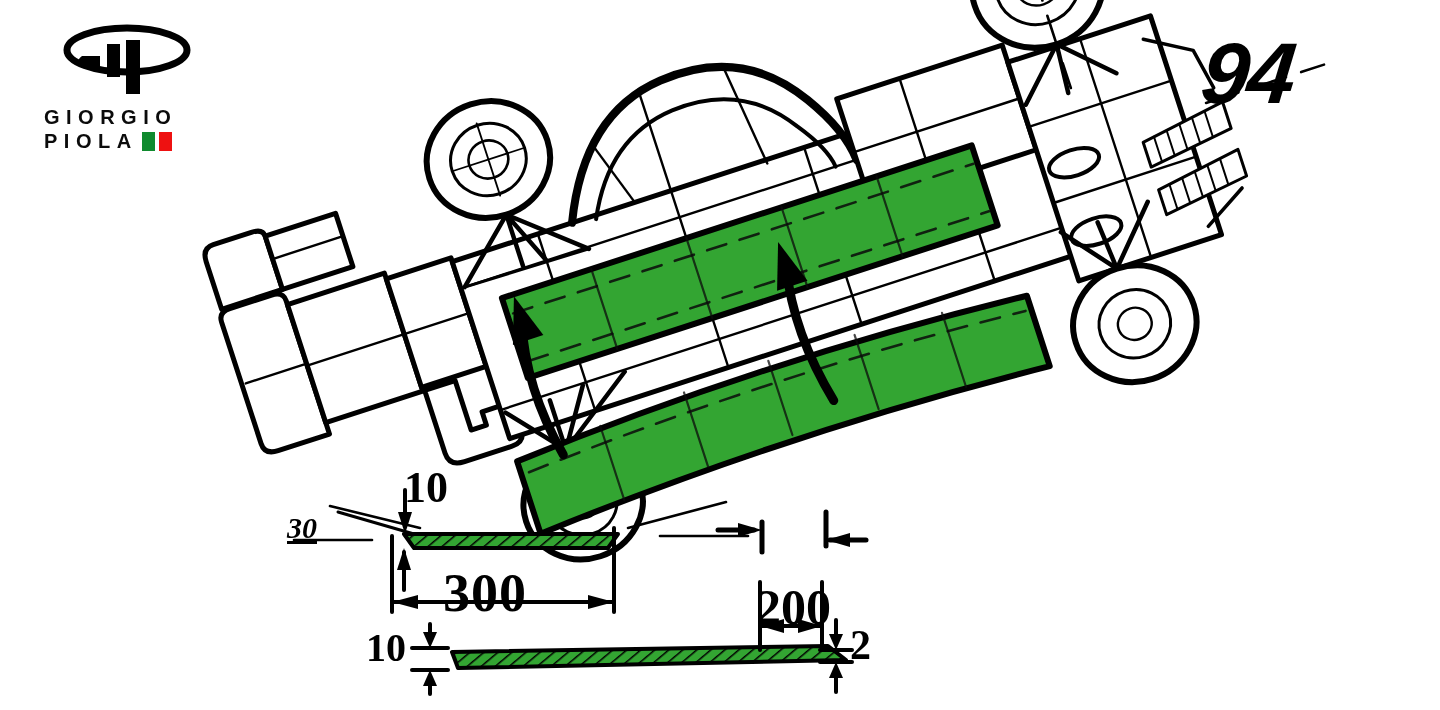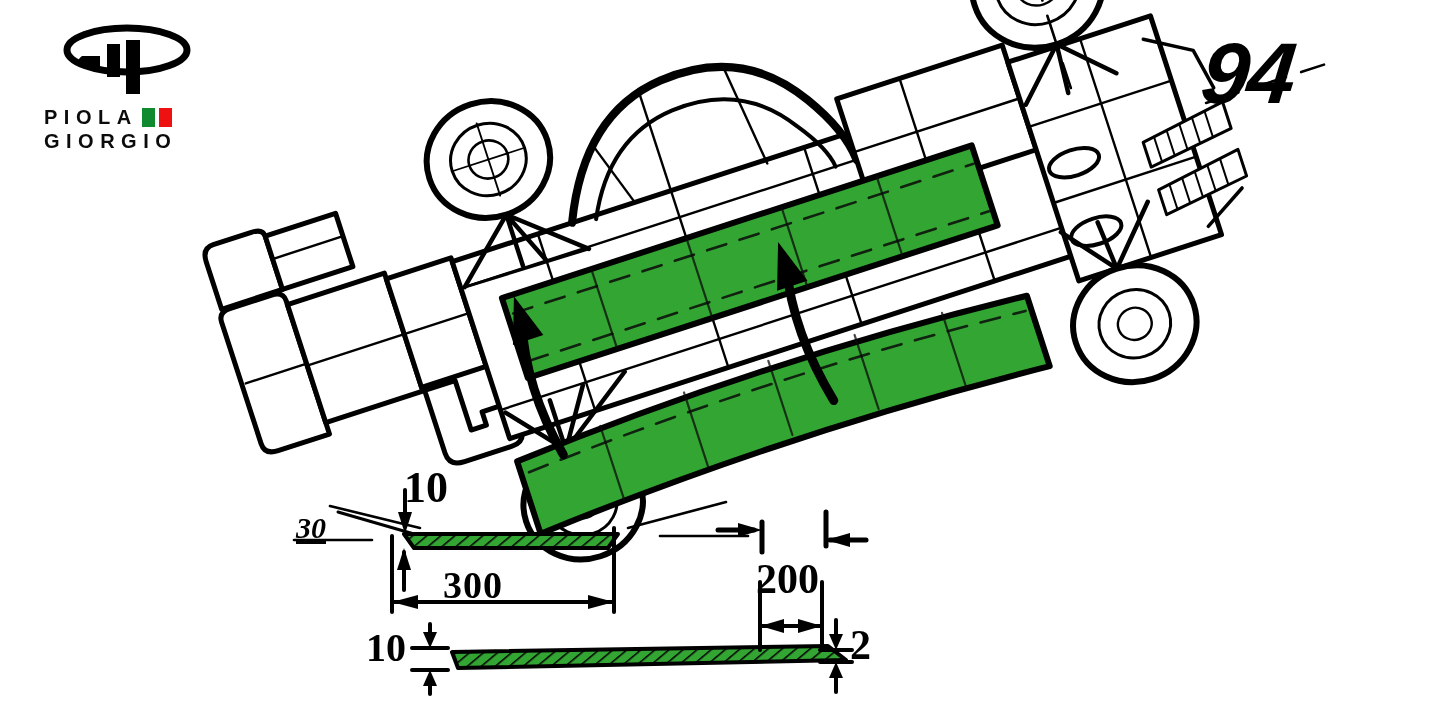--- a/index.html
+++ b/index.html
@@ -42,50 +42,50 @@
   .art svg{display:block;width:1440px;height:710px;}
 
   
   .dimtext{
     position:absolute;
     font-family:"Liberation Serif", serif;
     font-weight:700;color:#000;
     line-height:1;white-space:nowrap;text-align:center;
   }
   .dim-10a{left:404px;top:466px;font-size:44px;}
-  .dim-30{left:296px;top:513px;font-size:30px;font-style:italic;
+  .dim-30{left:287px;top:513px;font-size:30px;font-style:italic;
           text-decoration:underline;text-underline-offset:3px;
           text-decoration-thickness:3px;}
-  .dim-300{left:443px;top:566px;font-size:38px;letter-spacing:1px;}
-  .dim-200{left:756px;top:558px;font-size:42px;}
+  .dim-300{left:443px;top:566px;font-size:54px;letter-spacing:1px;}
+  .dim-200{left:756px;top:582px;font-size:50px;}
   .dim-10b{left:366px;top:628px;font-size:40px;}
   .dim-2{left:850px;top:624px;font-size:42px;}
 </style>
 </head>
 <body>
 
 <div id="stage">
 
   <div class="logo-block">
     <svg class="logo-mark" viewBox="0 0 150 80">
       <ellipse cx="75" cy="28" rx="60" ry="22" fill="none" stroke="#000" stroke-width="7"></ellipse>
       <path d="M55 22 L55 55 L68 55 L68 22 Z" fill="#000"></path>
       <path d="M74 18 L74 72 L88 72 L88 18 Z" fill="#000"></path>
       <path d="M30 34 Q22 40 30 46 L48 46 L48 34 Z" fill="#000"></path>
     </svg>
     <div class="logo-wordmark">
+      <div class="logo-line l1">GIORGIO</div>
       <div class="logo-line l2">
         <span>PIOLA</span>
         <span class="flag">
             <i class="g"></i>
             <i class="w"></i>
             <i class="r"></i>
           </span>
       </div>
-      <div class="logo-line l1">GIORGIO</div>
     </div>
   </div>
 
   <div class="year">94</div>
 
   <div class="art">
   <svg viewBox="0 0 1440 710" xmlns="http://www.w3.org/2000/svg">
     <defs>
       <pattern id="hatch" width="9" height="9" patternTransform="rotate(50)" patternUnits="userSpaceOnUse">
         <rect width="9" height="9" fill="#33a532"></rect>

